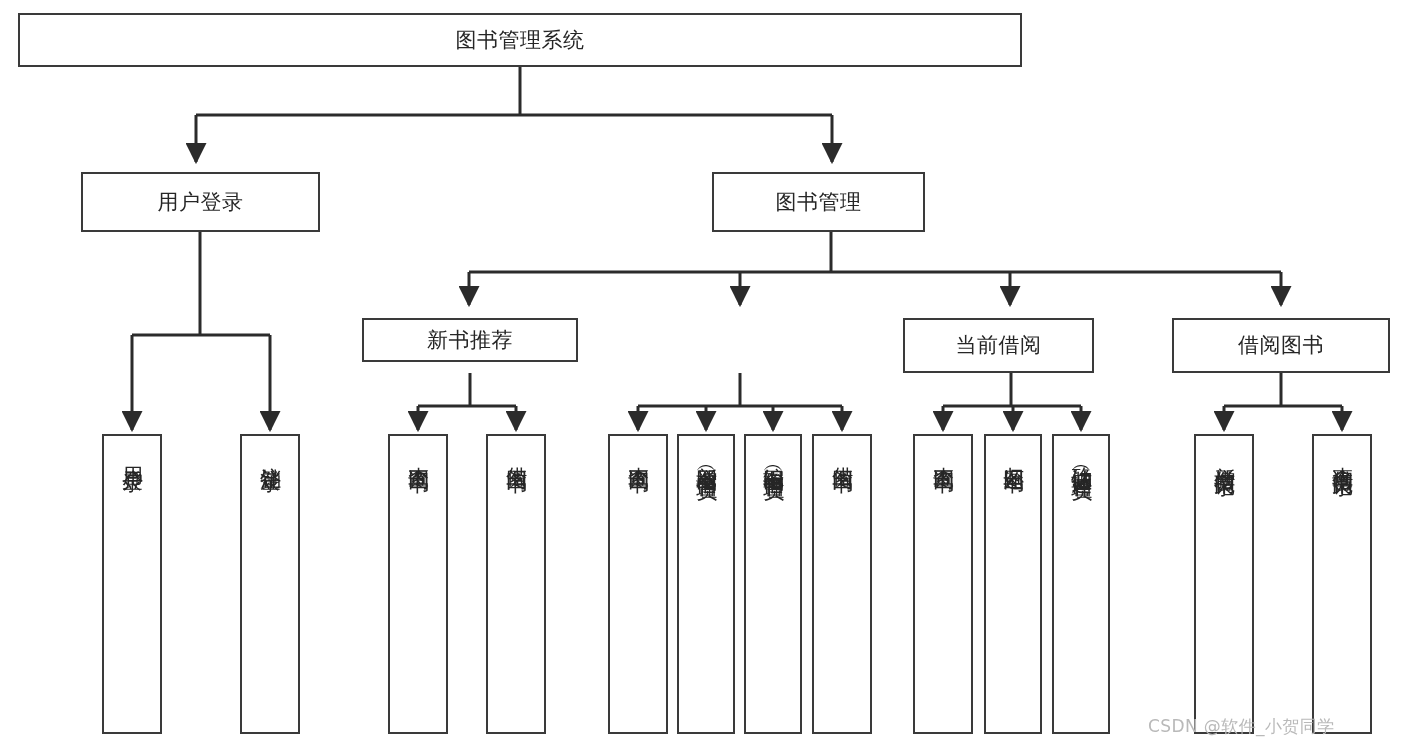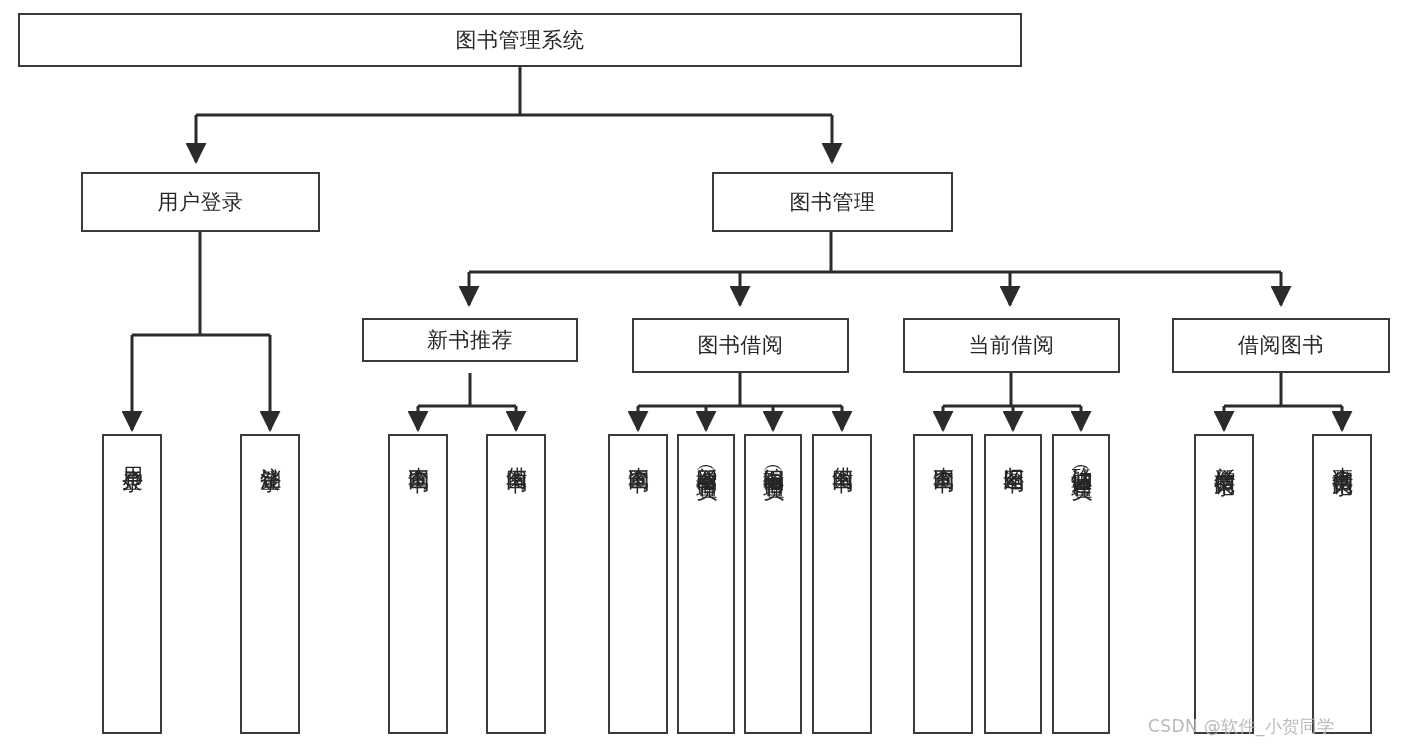--- a/index.html
+++ b/index.html
@@ -125,33 +125,30 @@
   </svg>
 
   <div class="node root" style="left:18px; top:13px; width:1004px; height:54px;">
     <span class="node-label">图书管理系统</span>
   </div>
 
   <div class="node" style="left:81px; top:172px; width:239px; height:60px;">
     <span class="node-label">用户登录</span>
   </div>
 
-  <div class="node" style="left:712px; top:172px; width:241px; height:60px;">
+  <div class="node" style="left:712px; top:172px; width:213px; height:60px;">
     <span class="node-label">图书管理</span>
   </div>
 
   <div class="node" style="left:362px; top:318px; width:216px; height:44px;">
     <span class="node-label">新书推荐</span>
   </div>
 
-  <div class="node" style="left:632px; top:318px; width:217px; height:55px;">
-    <span class="node-label">图书借阅</span>
-  </div>
-
-  <div class="node" style="left:903px; top:318px; width:217px; height:55px;">
+
+  <div class="node" style="left:903px; top:318px; width:191px; height:55px;">
     <span class="node-label">当前借阅</span>
   </div>
 
   <div class="node" style="left:1172px; top:318px; width:218px; height:55px;">
     <span class="node-label">借阅图书</span>
   </div>
 
   <div class="node leaf" style="left:102px; top:434px; width:60px; height:300px;">
     <span class="node-label">用户登录</span>
   </div>

